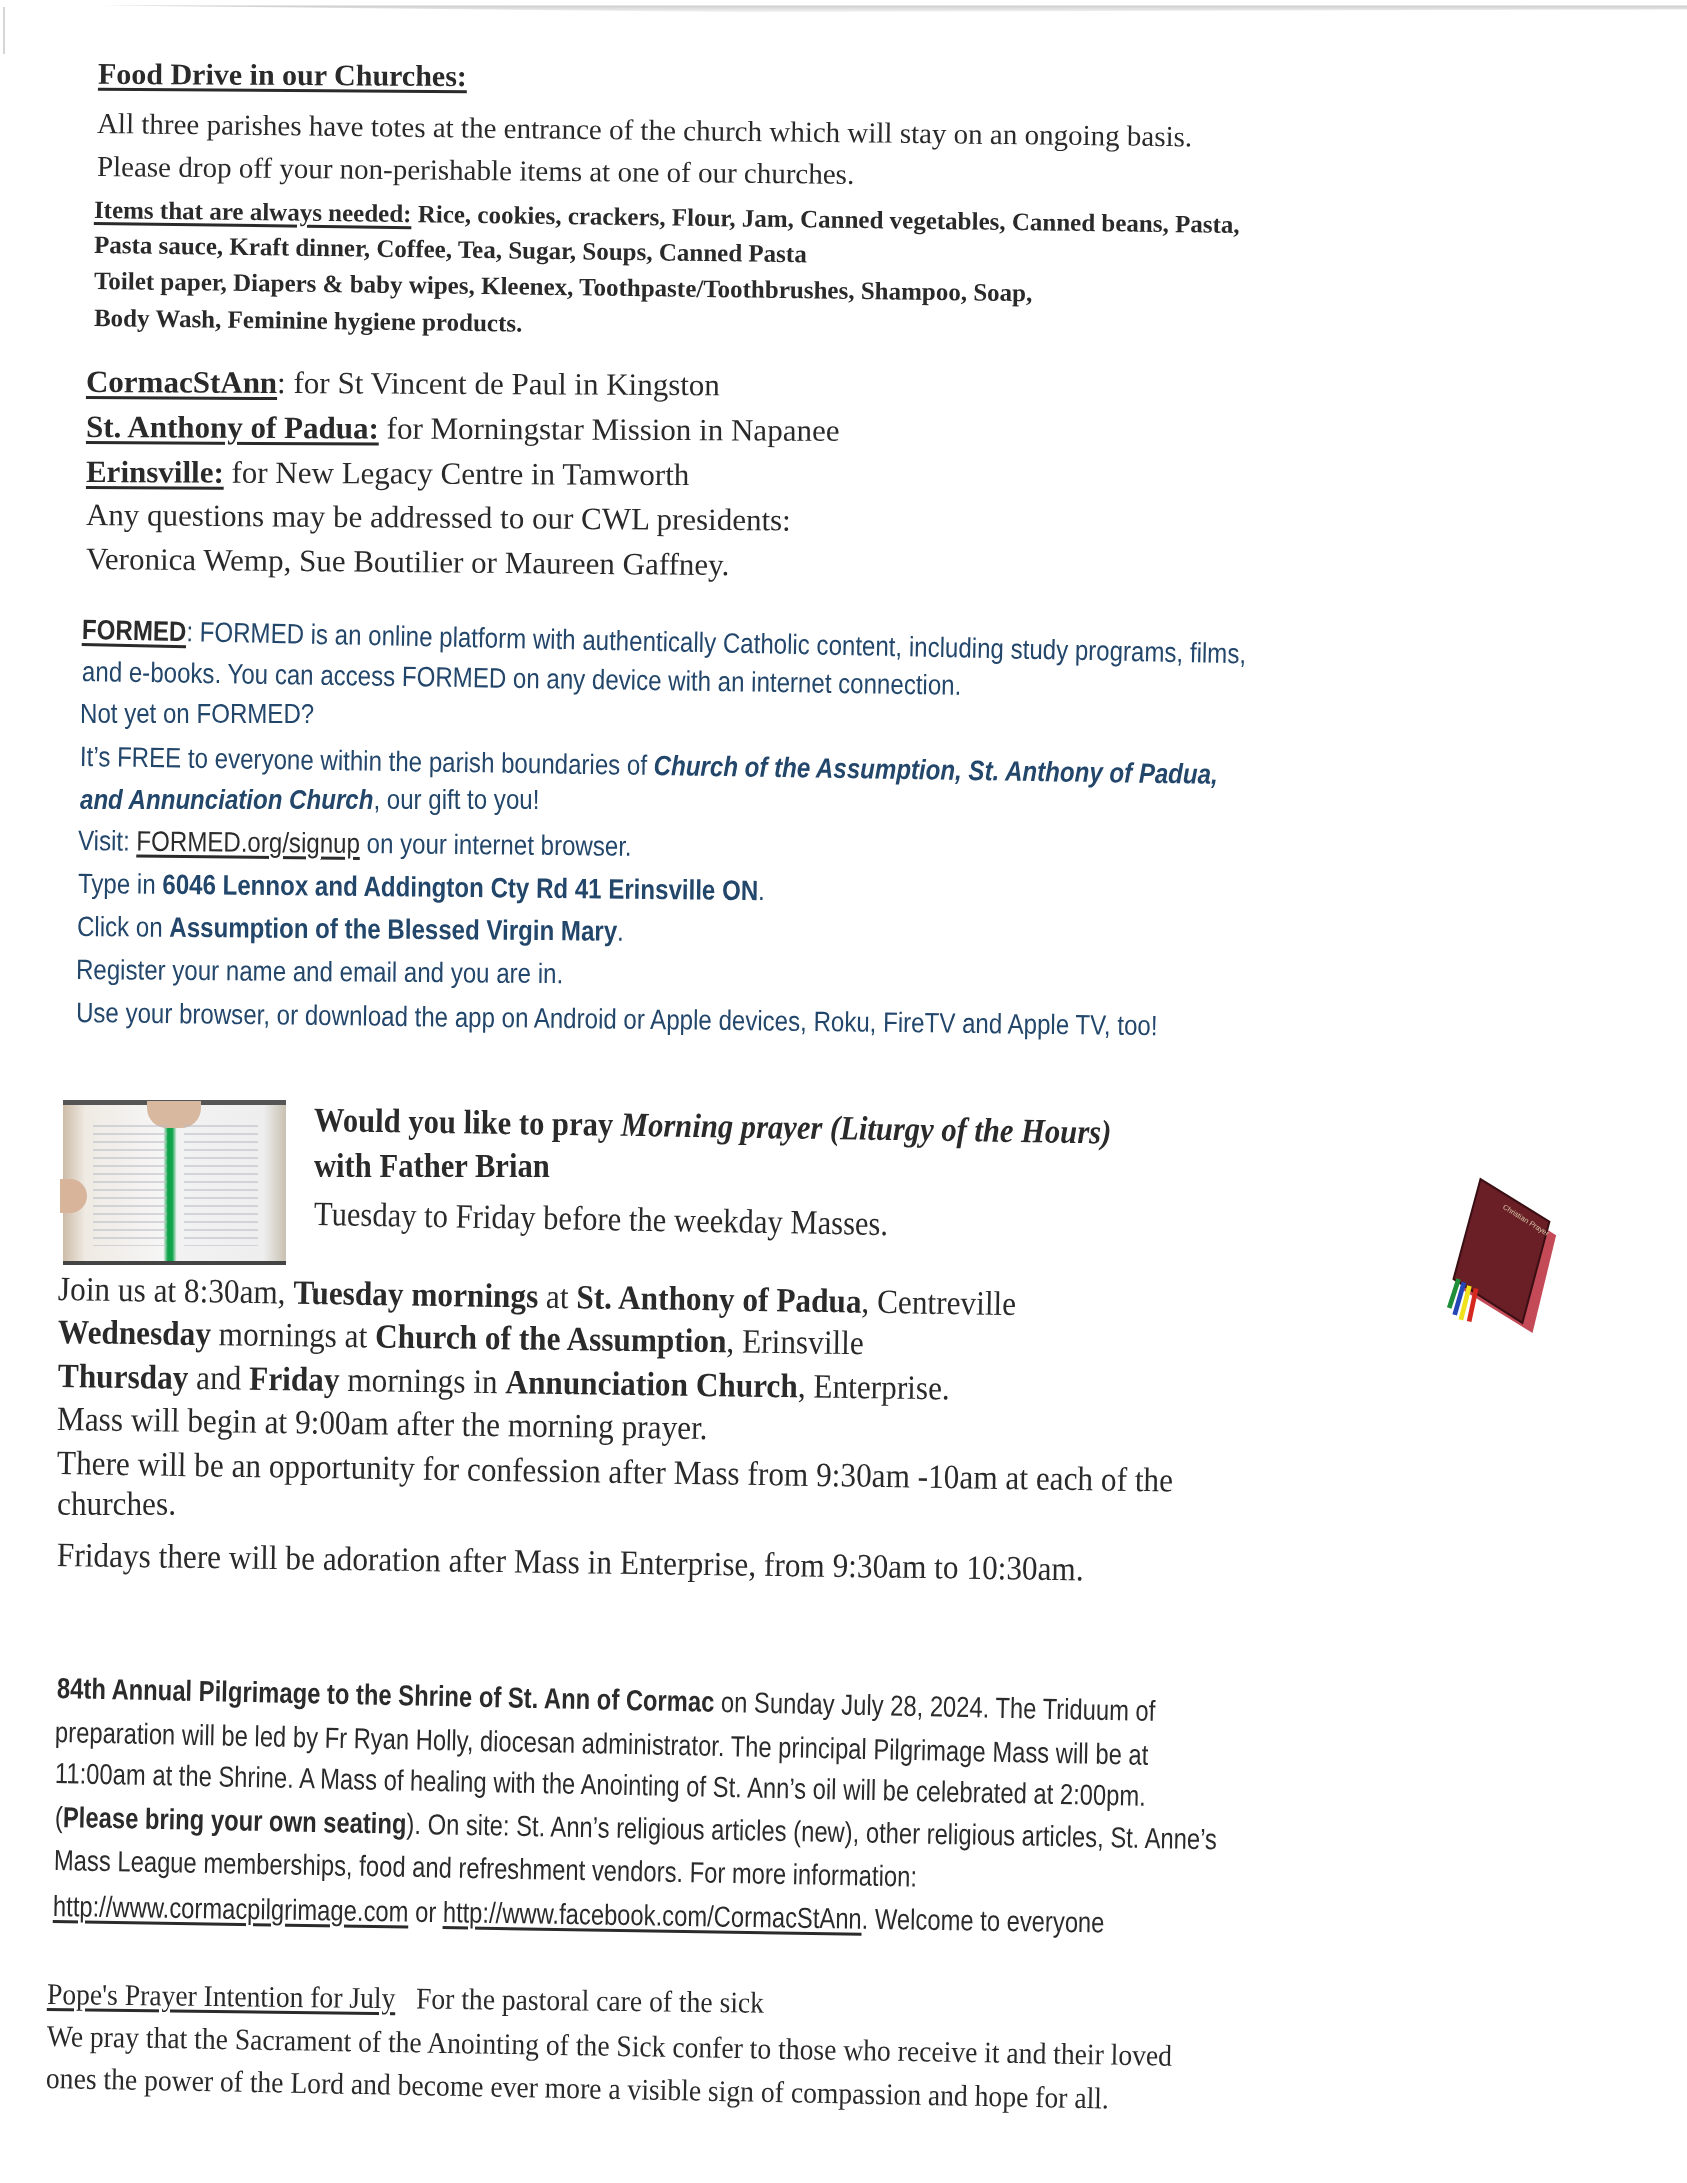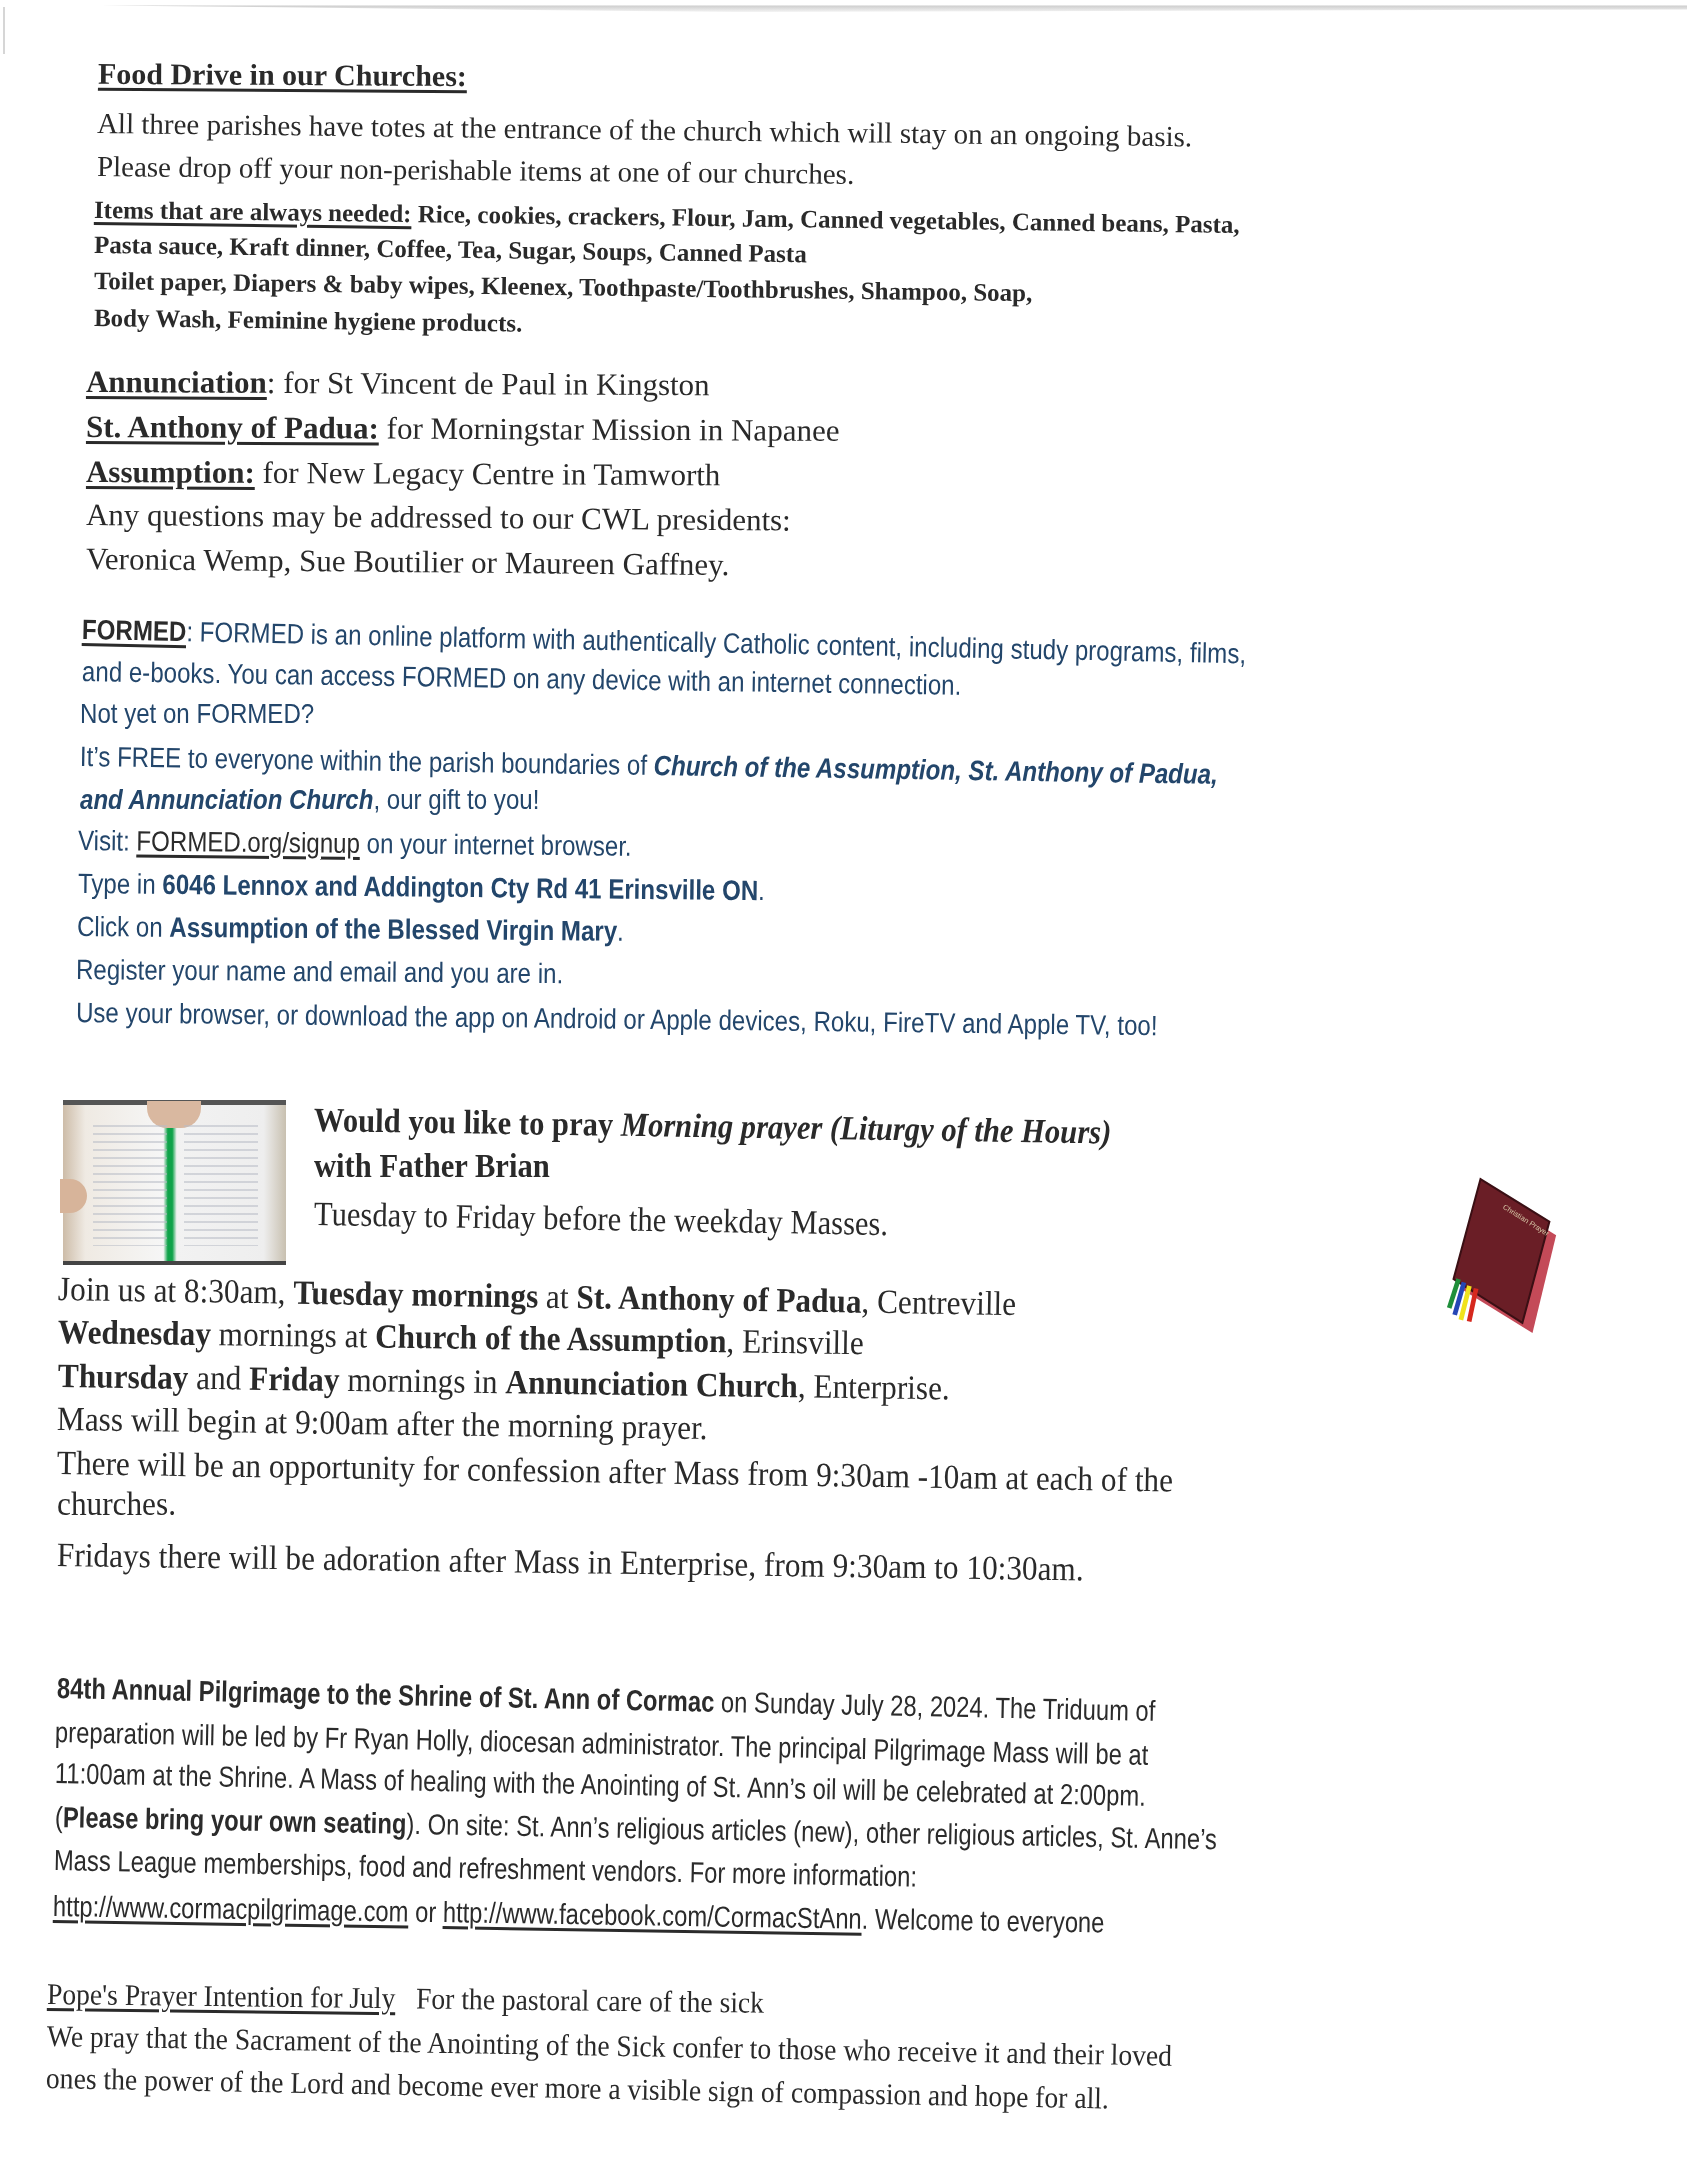--- a/index.html
+++ b/index.html
@@ -36,27 +36,27 @@
   <div class="line serif" style="left:97px; top:150px; font-size:29px; transform:rotate(0.6deg); transform-origin:left;">Please drop off your non-perishable items at one of our churches.</div>
 
   <div class="line serif b" style="left:94px; top:196px; font-size:25px; transform:rotate(0.75deg); transform-origin:left;">
     <span class="u">Items that are always needed:</span><span> Rice, cookies, crackers, Flour, Jam, Canned vegetables, Canned beans, Pasta,</span>
   </div>
   <div class="line serif b" style="left:94px; top:231px; font-size:25px; transform:rotate(0.75deg); transform-origin:left;">Pasta sauce, Kraft dinner, Coffee, Tea, Sugar, Soups, Canned Pasta</div>
   <div class="line serif b" style="left:94px; top:267px; font-size:25px; transform:rotate(0.75deg); transform-origin:left;">Toilet paper, Diapers &amp; baby wipes, Kleenex, Toothpaste/Toothbrushes, Shampoo, Soap,</div>
   <div class="line serif b" style="left:94px; top:304px; font-size:25px; transform:rotate(0.75deg); transform-origin:left;">Body Wash, Feminine hygiene products.</div>
 
   <div class="line serif" style="left:86px; top:364px; font-size:31px; transform:rotate(0.3deg); transform-origin:left;">
-    <span class="b u">Annunciation</span><span>:</span><span> for St Vincent de Paul in Kingston</span>
+    <span class="b u">CormacStAnn</span><span>:</span><span> for St Vincent de Paul in Kingston</span>
   </div>
   <div class="line serif" style="left:86px; top:409px; font-size:31px; transform:rotate(0.3deg); transform-origin:left;">
     <span class="b u">St. Anthony of Padua:</span><span>  for Morningstar Mission in Napanee</span>
   </div>
   <div class="line serif" style="left:86px; top:454px; font-size:31px; transform:rotate(0.3deg); transform-origin:left;">
-    <span class="b u">Assumption:</span><span> for New Legacy Centre in Tamworth</span>
+    <span class="b u">Erinsville:</span><span> for New Legacy Centre in Tamworth</span>
   </div>
   <div class="line serif" style="left:86px; top:497px; font-size:31px; transform:rotate(0.45deg); transform-origin:left;">Any questions may be addressed to our CWL presidents:</div>
   <div class="line serif" style="left:86px; top:541px; font-size:31px; transform:rotate(0.55deg); transform-origin:left;">Veronica Wemp, Sue Boutilier or Maureen Gaffney.</div>
 </section>
 
 <section class="sans blue">
   <div class="line" style="left:82px; top:614px; font-size:28px; transform:rotate(1.2deg) scaleX(0.86); transform-origin:left;">
     <span class="b u black">FORMED</span><span>: FORMED is an online platform with authentically Catholic content, including study programs, films,</span>
   </div>
   <div class="line" style="left:82px; top:656px; font-size:28px; transform:rotate(0.9deg) scaleX(0.86); transform-origin:left;">and e-books. You can access FORMED on any device with an internet connection.</div>

